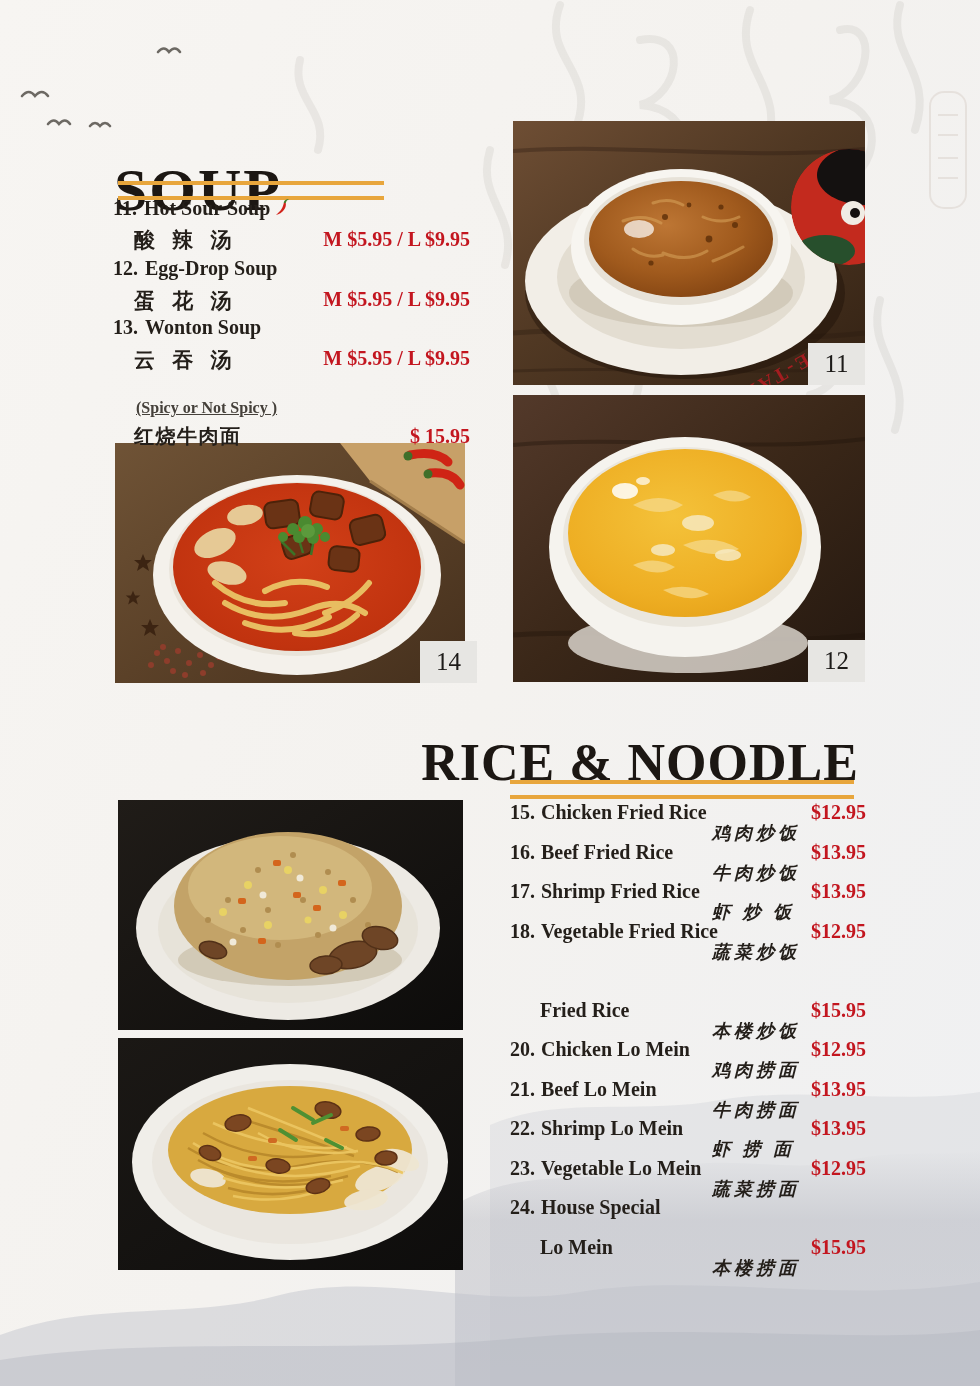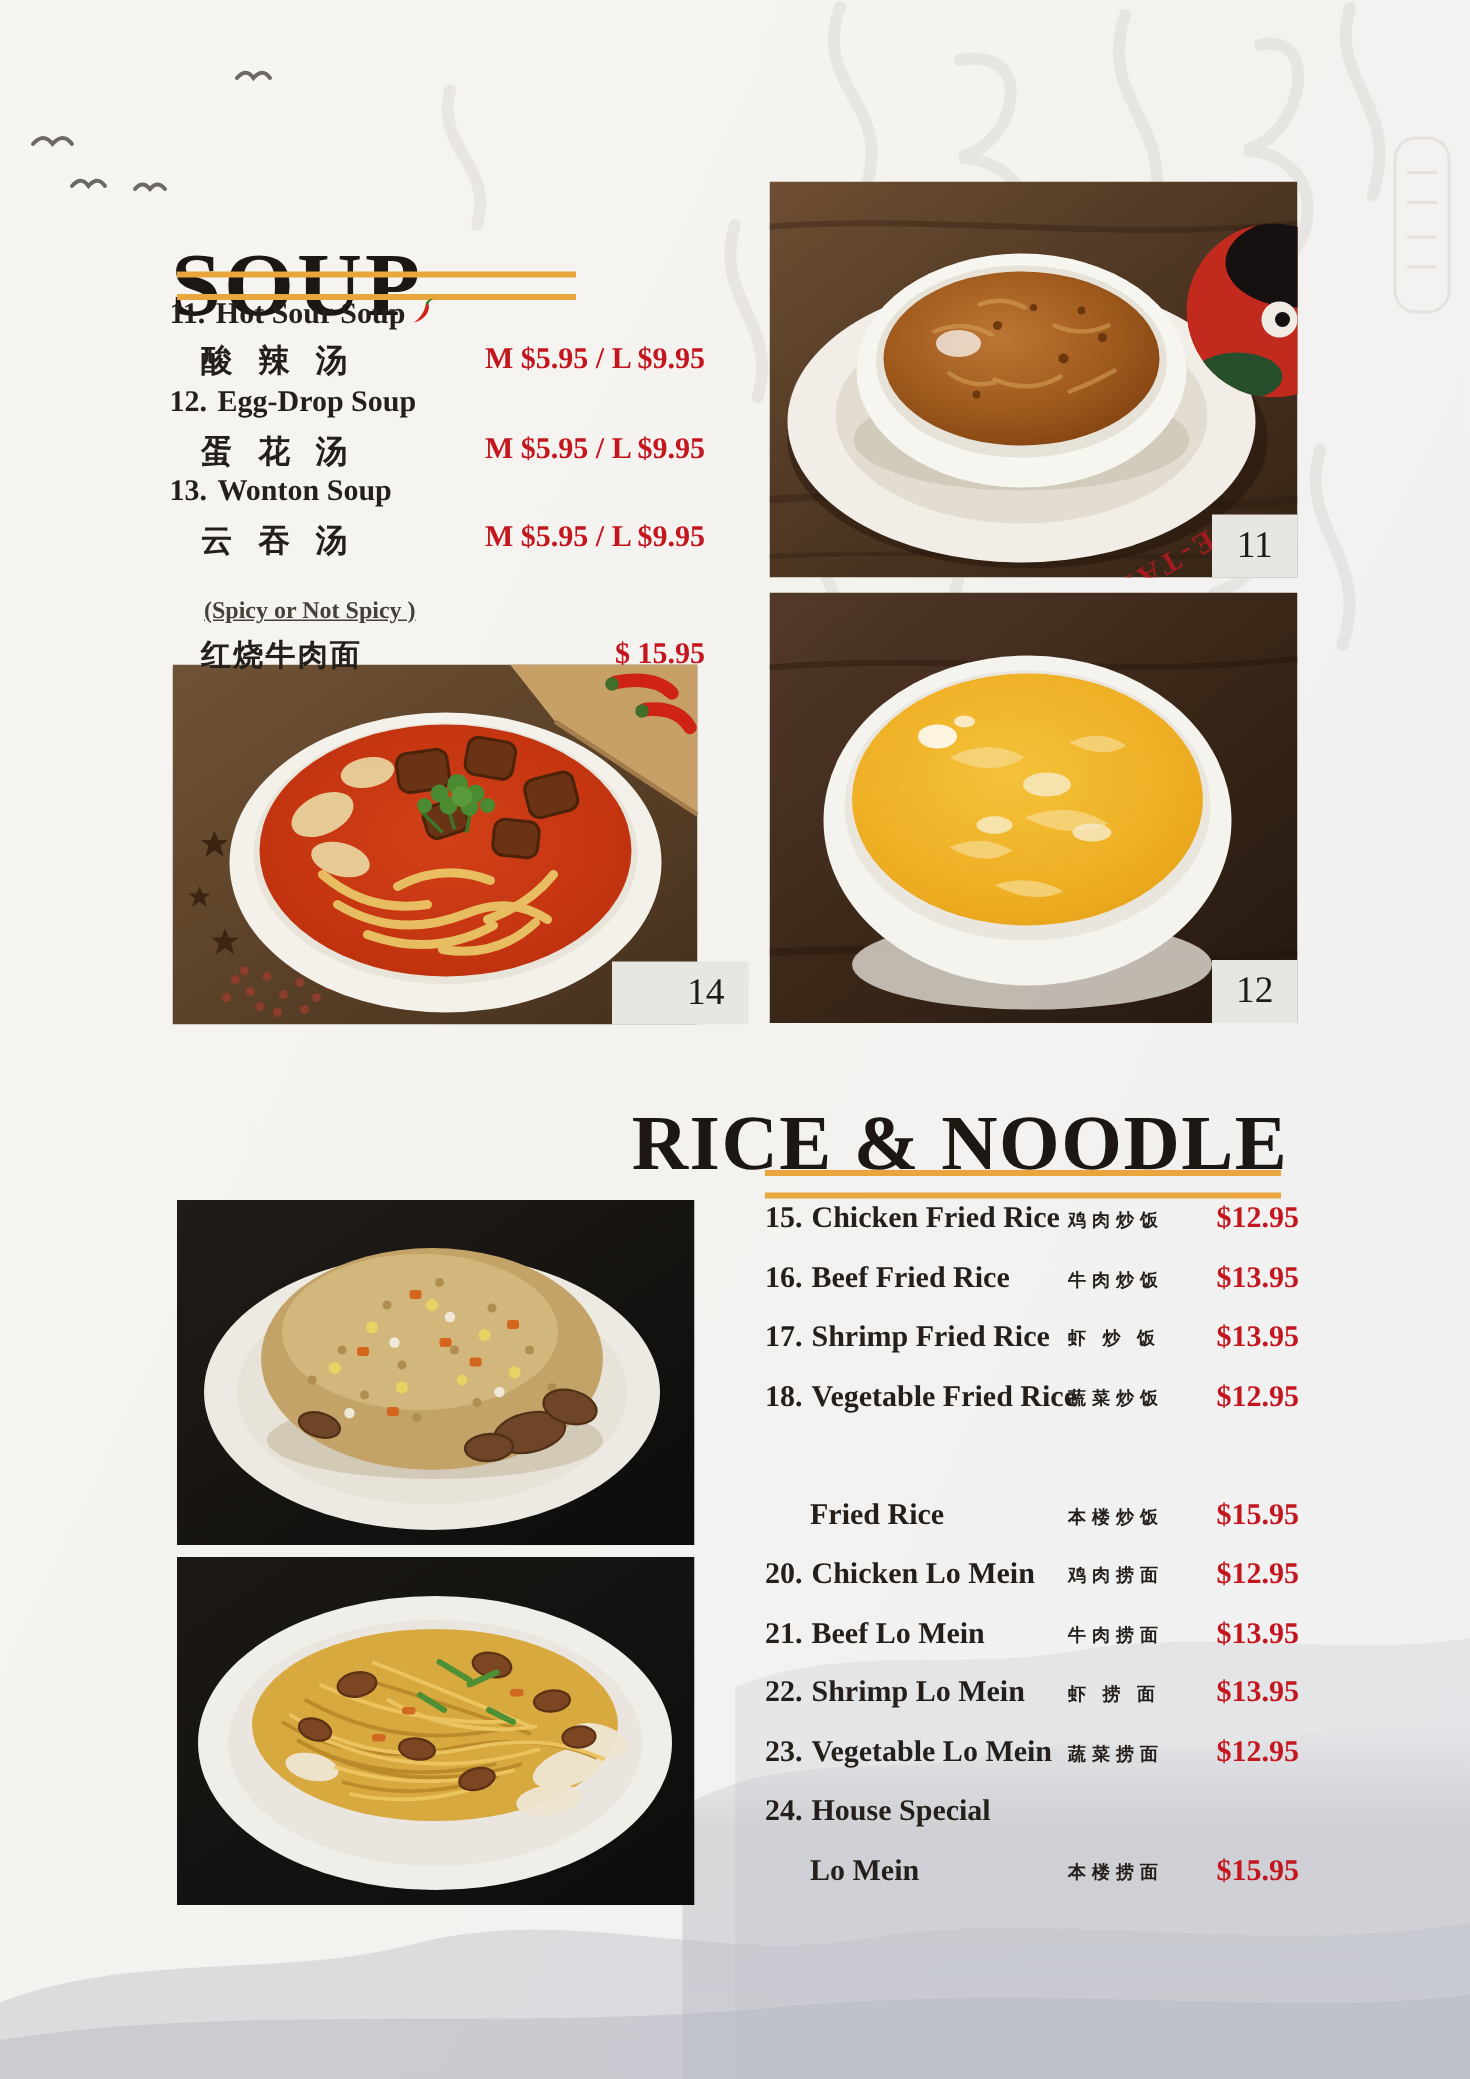--- a/index.html
+++ b/index.html
@@ -24,39 +24,39 @@
   .s-cn.tight{letter-spacing:1.5px;font-size:20px;}
   .s-note{position:absolute;left:136px;font-weight:bold;font-size:16px;color:#45403a;z-index:2;text-decoration:underline;}
   .s-price{position:absolute;right:510px;font-weight:bold;font-size:20px;color:#c3161f;white-space:nowrap;z-index:2;text-align:right;}
   .chili{width:21px;height:21px;vertical-align:-3px;margin-left:2px;}
 
   
   .r-row{position:absolute;left:510px;width:356px;height:28px;font-weight:bold;font-size:20px;z-index:2;}
   .r-en{position:absolute;left:0;top:0;white-space:nowrap;}
   .r-en .num{margin-right:6px;}
   .r-en.indent{left:30px;}
-  .r-cn{position:absolute;left:202px;top:4px;font-size:12px;letter-spacing:4px;white-space:nowrap;}
+  .r-cn{position:absolute;left:202px;top:20px;font-size:18px;letter-spacing:4px;white-space:nowrap;font-style:italic;}
   .r-price{position:absolute;right:0;top:0;color:#c3161f;white-space:nowrap;}
 
   
   .photo{position:absolute;z-index:1;}
   .photo svg{display:block;width:100%;height:100%;}
   .photo-11{left:513px;top:121px;width:352px;height:264px;}
   .photo-12{left:513px;top:395px;width:352px;height:287px;}
   .photo-14{left:115px;top:443px;width:350px;height:240px;}
   .photo-fr{left:118px;top:800px;width:345px;height:230px;}
   .photo-lm{left:118px;top:1038px;width:345px;height:232px;}
   .photo-label{
     position:absolute;width:57px;height:42px;background:#e7e6e3;z-index:3;
     display:flex;align-items:center;justify-content:center;
     font-size:25px;color:#1d1b19;font-family:"Liberation Serif",serif;
   }
   .label-11{left:808px;top:343px;font-family:Liberation Serif, serif;}
   .label-12{left:808px;top:640px;}
-  .label-14{left:408px;top:641px;padding-left:34px;}
+  .label-14{left:420px;top:641px;}
 </style>
 </head>
 <body>
 
 <div class="page">
 
   <svg class="bg-svg" viewBox="0 0 980 1386">
     <defs>
       <linearGradient id="mg" x1="0" y1="0" x2="0" y2="1">
         <stop offset="0" stop-color="#aeb0ba" stop-opacity="0"></stop>

